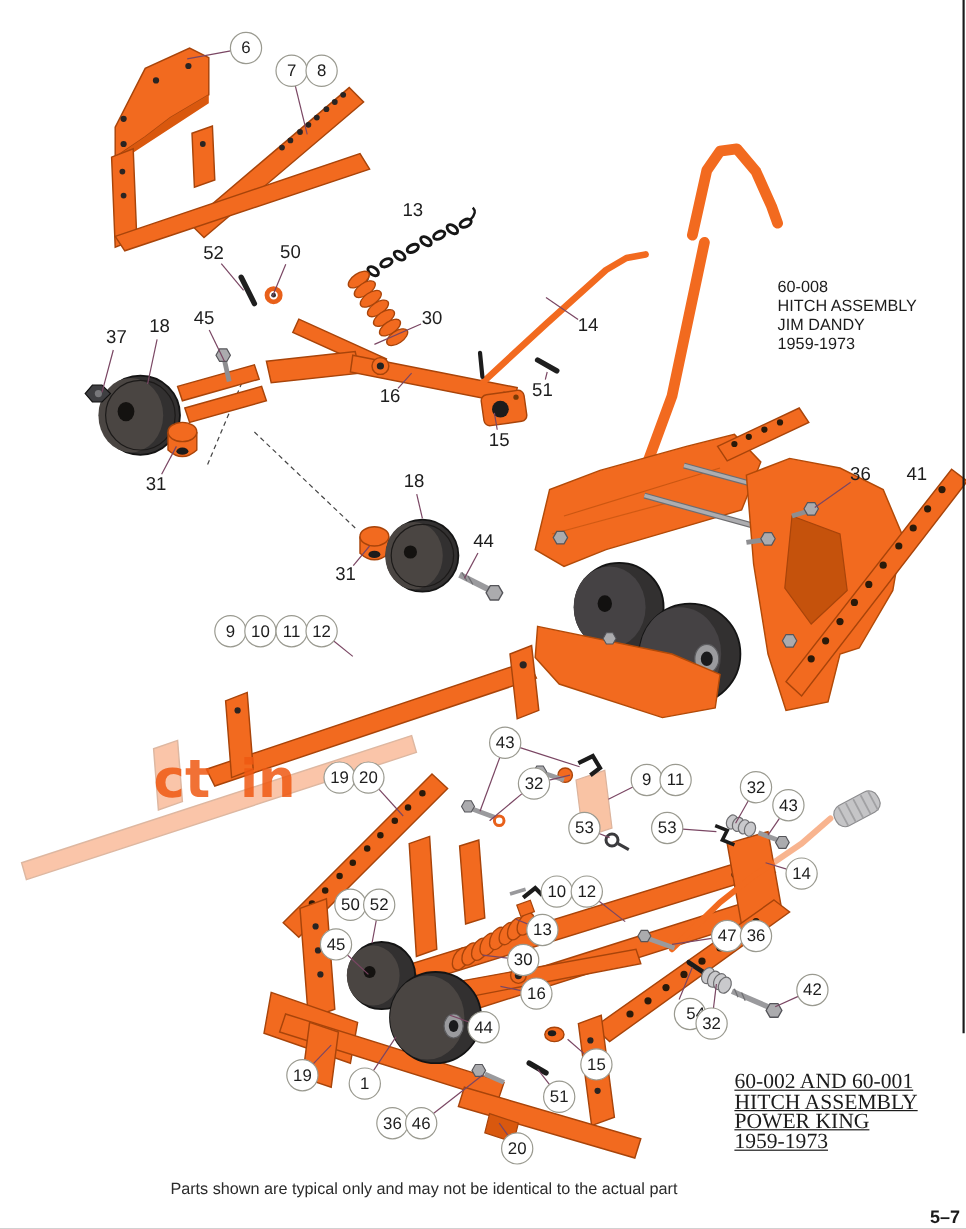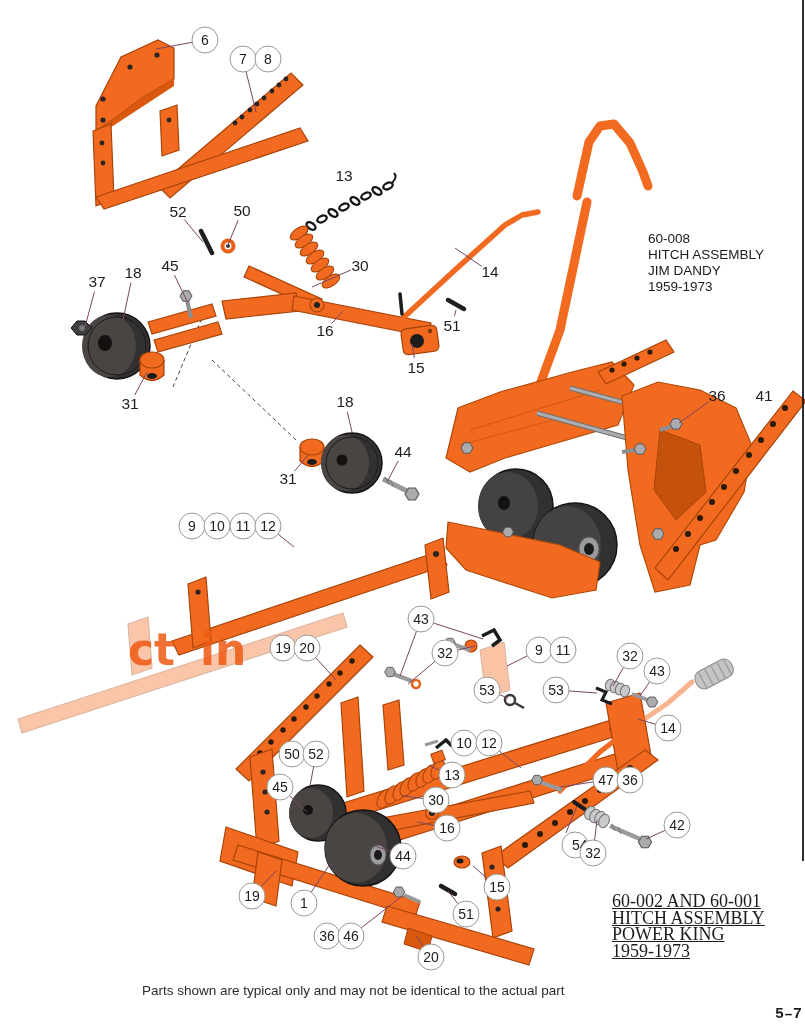--- a/index.html
+++ b/index.html
@@ -9,21 +9,21 @@
   .co{position:absolute;transform:translate(-50%,-50%);color:#1d1d1d;text-align:center;
       font-family:"Liberation Sans",sans-serif;z-index:30;white-space:nowrap;}
   .co.circ{width:25px;height:25px;border:1.2px solid #9a9a90;border-radius:50%;
            background:#fff;line-height:25px;font-size:14px;}
   .co.plain{font-size:15.5px;background:transparent;}
   .titleblock{position:absolute;z-index:25;color:#1c1c1c;}
   .titleblock div{white-space:nowrap;}
   .tb-sans{font-size:13.5px;line-height:16px;font-family:"Liberation Sans",sans-serif;}
   .tb-serif{font-size:18px;line-height:16.5px;font-family:"Liberation Serif",serif;text-decoration:underline;}
   .caption{position:absolute;left:108px;top:983px;font-size:13.5px;color:#2b2b2b;z-index:25;margin-left:34px;}
-  .pagenum{position:absolute;left:775px;top:1006px;font-size:15px;font-weight:bold;color:#1b1b1b;z-index:25;font-family:Liberation Mono, monospace;}
+  .pagenum{position:absolute;left:775px;top:1006px;font-size:15px;font-weight:bold;color:#1b1b1b;z-index:25;}
   .wm-photo{position:absolute;left:263px;top:452px;font-size:67px;font-weight:600;
             font-family:"DejaVu Sans",sans-serif;color:rgba(255,255,255,0.52);
             letter-spacing:1px;z-index:20;pointer-events:none;}
   .wm-frag{position:absolute;top:624px;font-size:44px;font-weight:700;
            font-family:"DejaVu Sans",sans-serif;color:rgba(238,88,18,0.85);z-index:6;}
   .wm-ct{left:128px;} .wm-in{left:200px;}
 </style>
 </head>
 <body>
 

